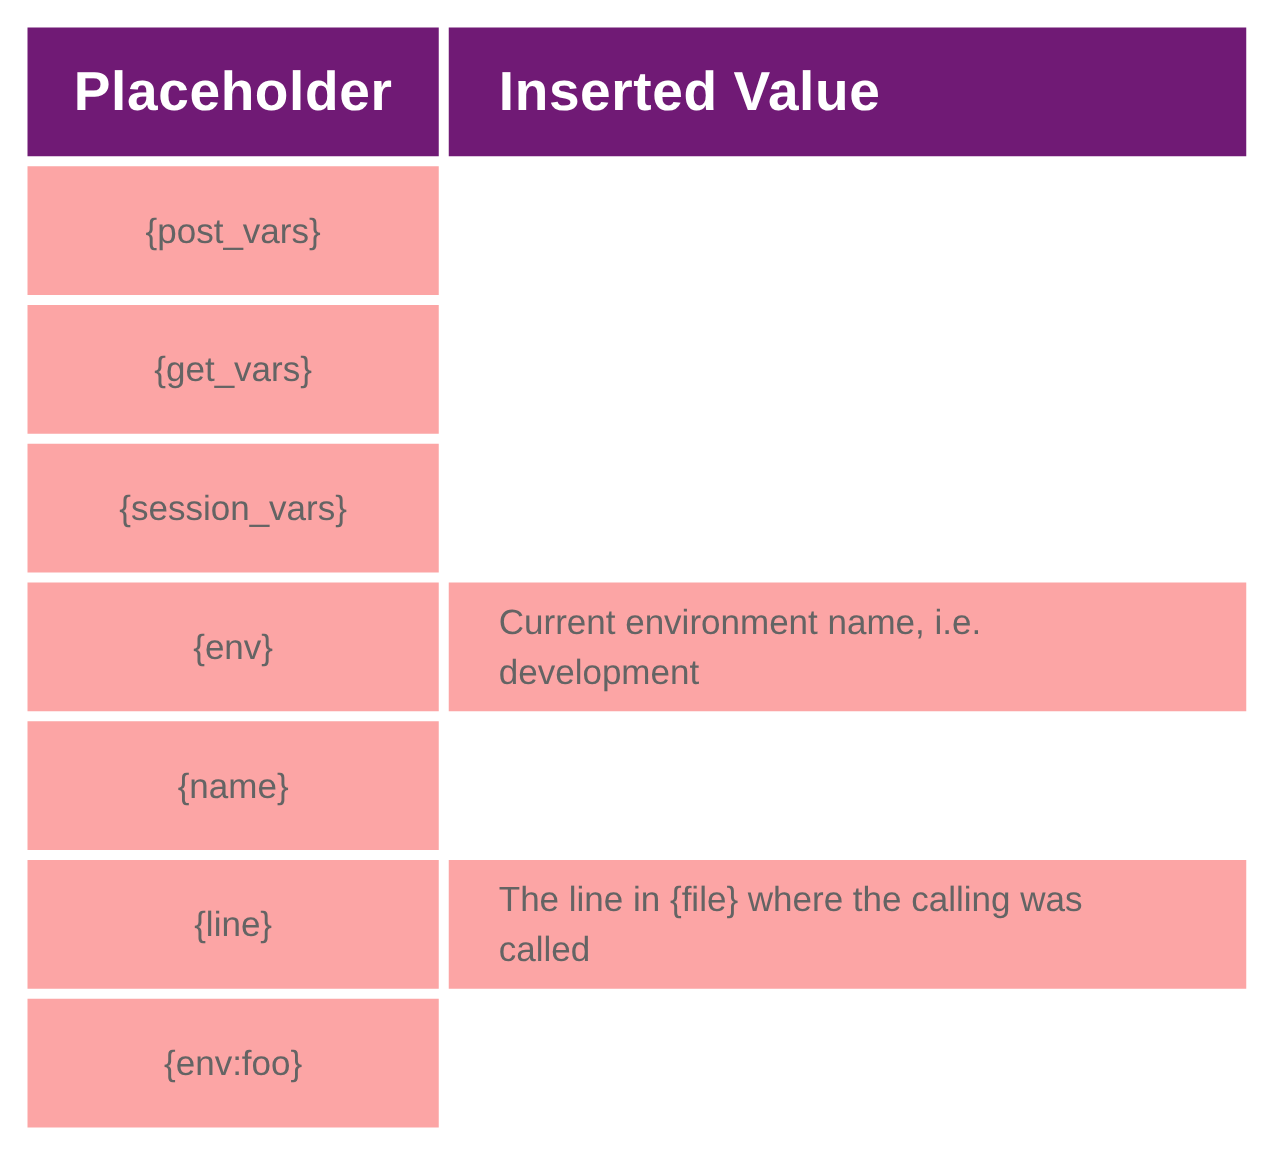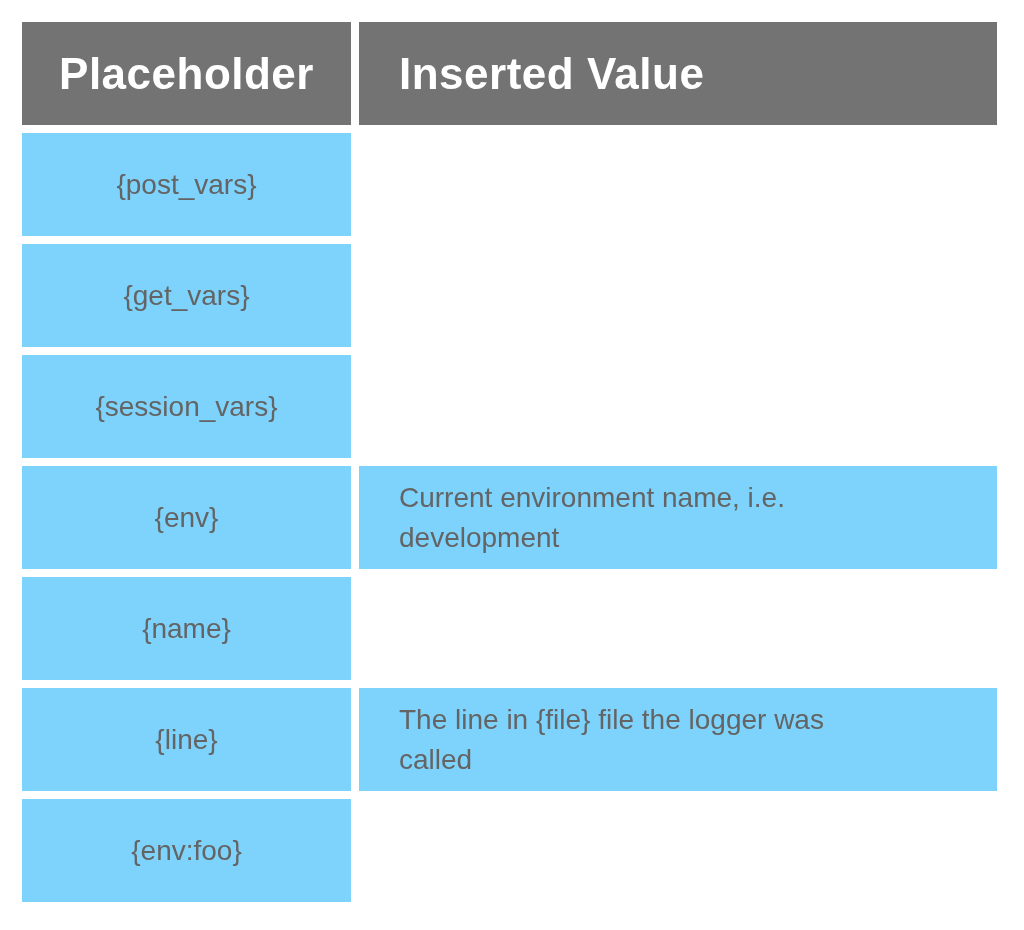--- a/index.html
+++ b/index.html
@@ -40,28 +40,28 @@
     justify-content: center;
     text-align: center;
   }
   .cell-right {
     flex: 1;
     justify-content: flex-start;
     padding-left: 40px;
     padding-right: 20px;
   }
   .header-row .cell {
-    background: #737373;
+    background: #701a75;
     color: #ffffff;
     font-size: 44px;
     font-weight: bold;
     letter-spacing: 0.5px;
   }
   .data-row .cell {
-    background: #7dd3fc;
+    background: #fca5a5;
     color: #646464;
     font-size: 28px;
     font-weight: normal;
   }
   .data-row .cell span {
     white-space: pre-line;
     line-height: 1.42;
   }
 </style>
 </head>
@@ -110,21 +110,21 @@
     <div class="cell cell-left">
       <span>{name}</span>
     </div>
   </div>
 
   <div class="row data-row">
     <div class="cell cell-left">
       <span>{line}</span>
     </div>
     <div class="cell cell-right">
-      <span>The line in {file} file the logger was
+      <span>The line in {file} where the calling was
 called</span>
     </div>
   </div>
 
   <div class="row data-row">
     <div class="cell cell-left">
       <span>{env:foo}</span>
     </div>
   </div>
 

